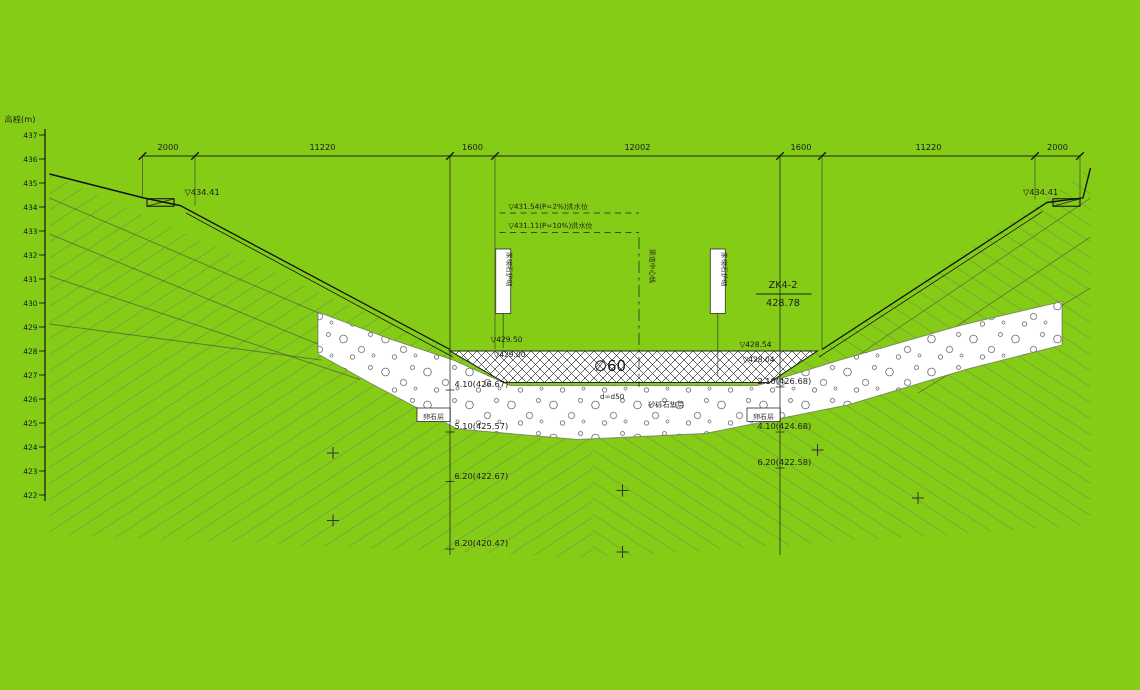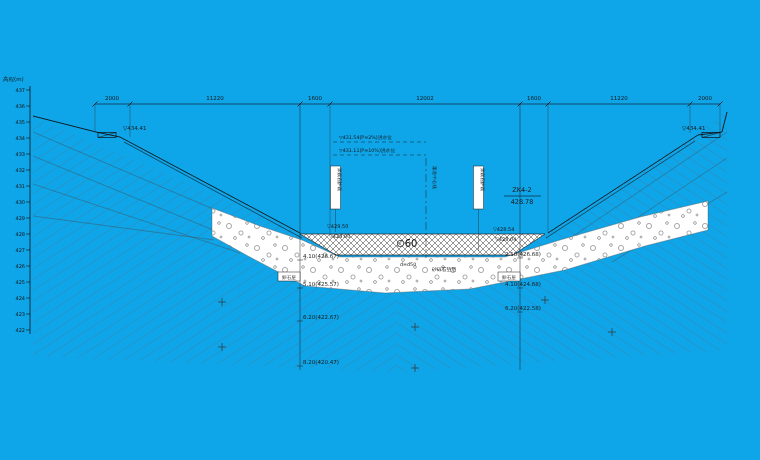--- a/index.html
+++ b/index.html
@@ -1,19 +1,19 @@
 <!DOCTYPE html>
 <html><head>
 <meta charset="utf-8">
 <style>
   html,body{margin:0;padding:0;background:#ffffff;}
   .canvas{
     position:relative;
     width:760px;height:460px;
-    background:#0ea5e9;
+    background:#84cc16;
     overflow:hidden;
     font-family:"DejaVu Sans", sans-serif;
   }
   svg{position:absolute;left:0;top:0;}
   text{fill:#1a1a1a;font-family:"DejaVu Sans", sans-serif;}
 </style>
 </head>
 <body>
 
 <div class="canvas">

